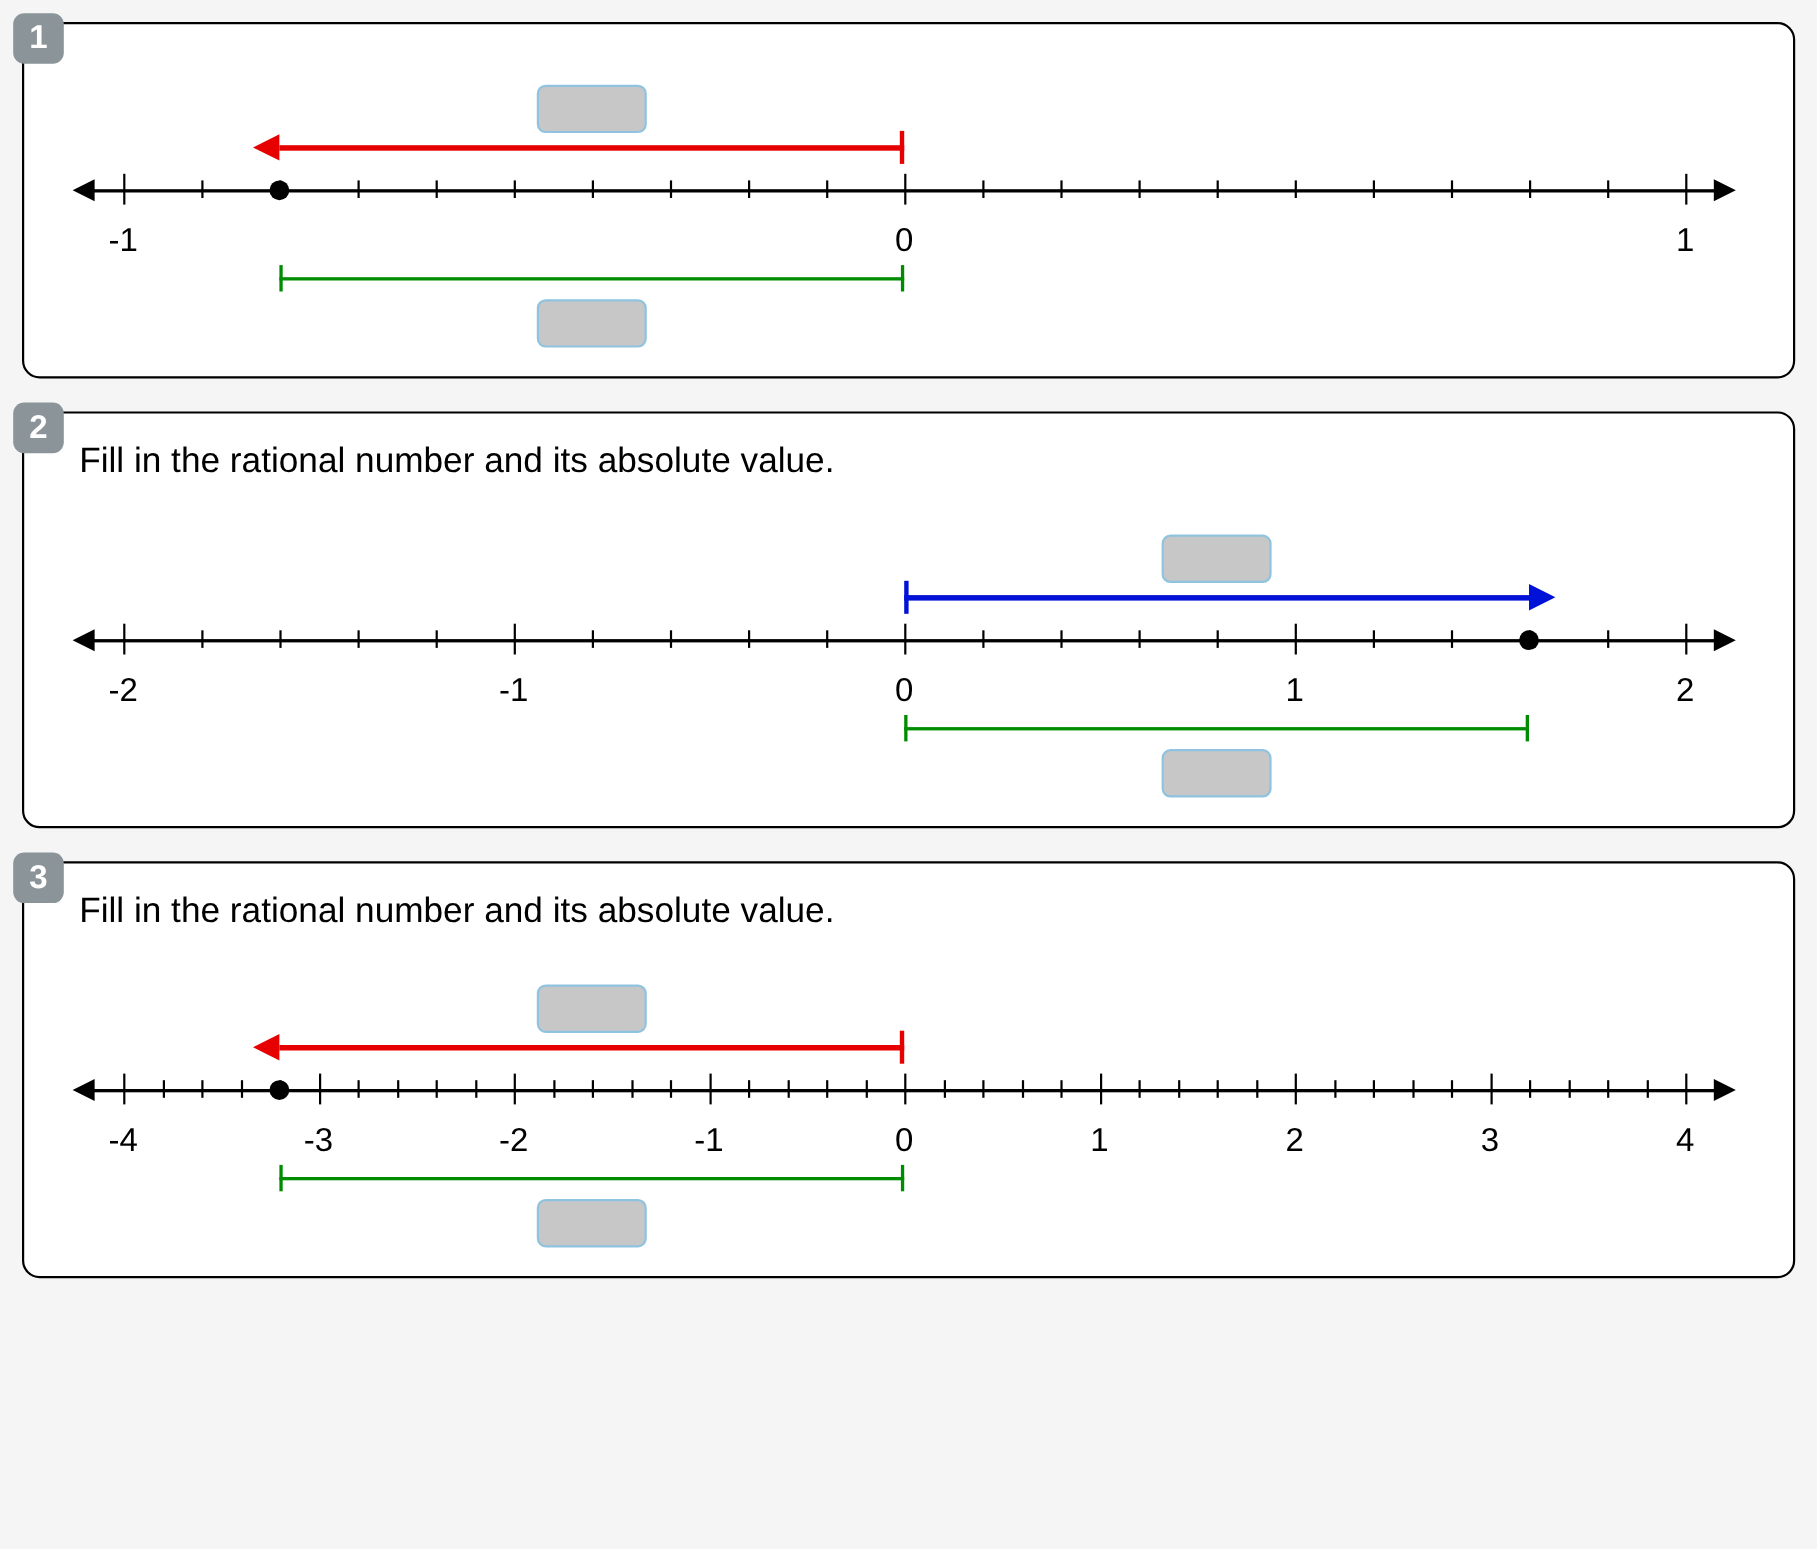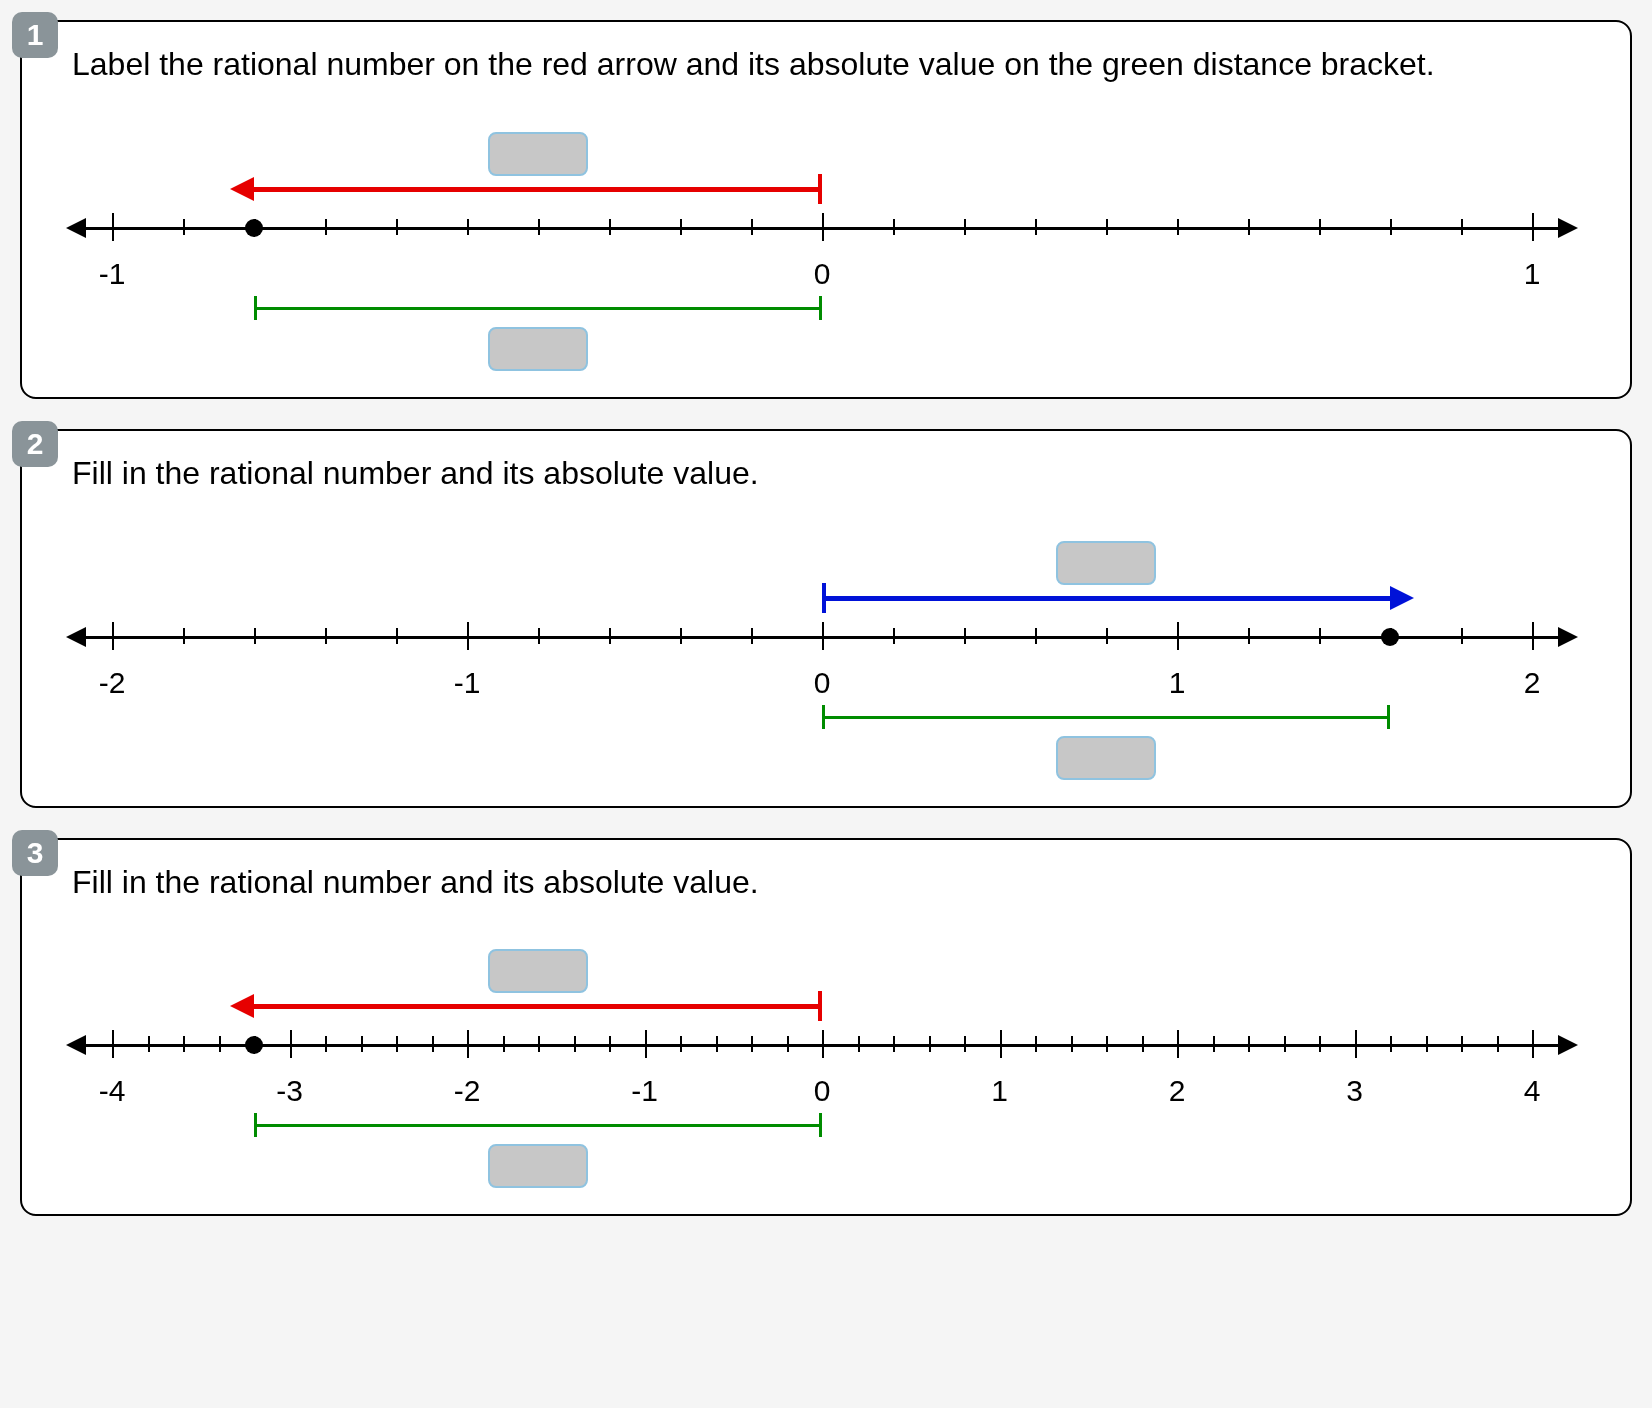--- a/index.html
+++ b/index.html
@@ -125,21 +125,20 @@
     border-radius: 8px;
     transform: translateX(-50%);
   }
 </style>
 </head>
 <body>
 
 <div id="root">
     <div class="question">
       <div class="badge">1</div>
-      <div class="prompt">Label the rational number on the red arrow and its absolute value on the green distance bracket.</div>
       <div class="diagram" style="width: 1500px;">
         <div class="axis-line" style="top: 130px; left: 10px; right: 10px;"></div>
         <div class="axis-arrow-left" style="top: 121px; left: -6px;"></div>
         <div class="axis-arrow-right" style="top: 121px; right: -6px;"></div>
         <div class="tick major" style="left: 40px; top: 116px;"></div>
         <div class="tick-label" style="left: 40px; top: 160px;">-1</div>
         <div class="tick minor" style="left: 111px; top: 122px;"></div>
         <div class="tick minor" style="left: 182px; top: 122px;"></div>
         <div class="tick minor" style="left: 253px; top: 122px;"></div>
         <div class="tick minor" style="left: 324px; top: 122px;"></div>

